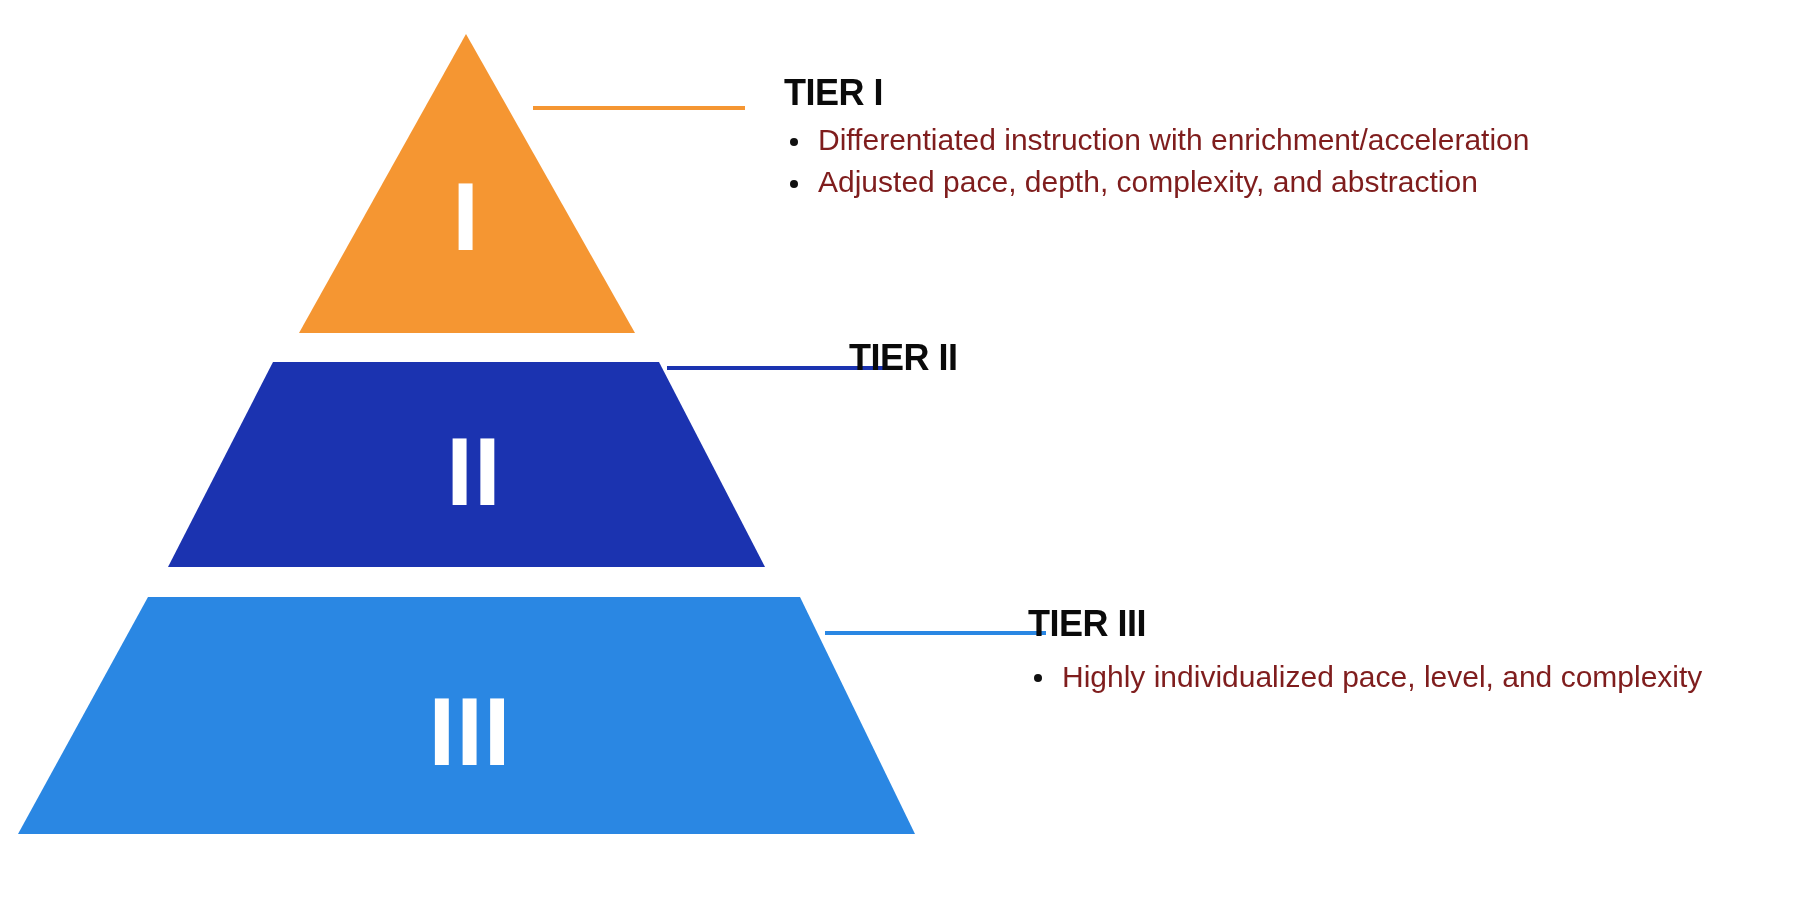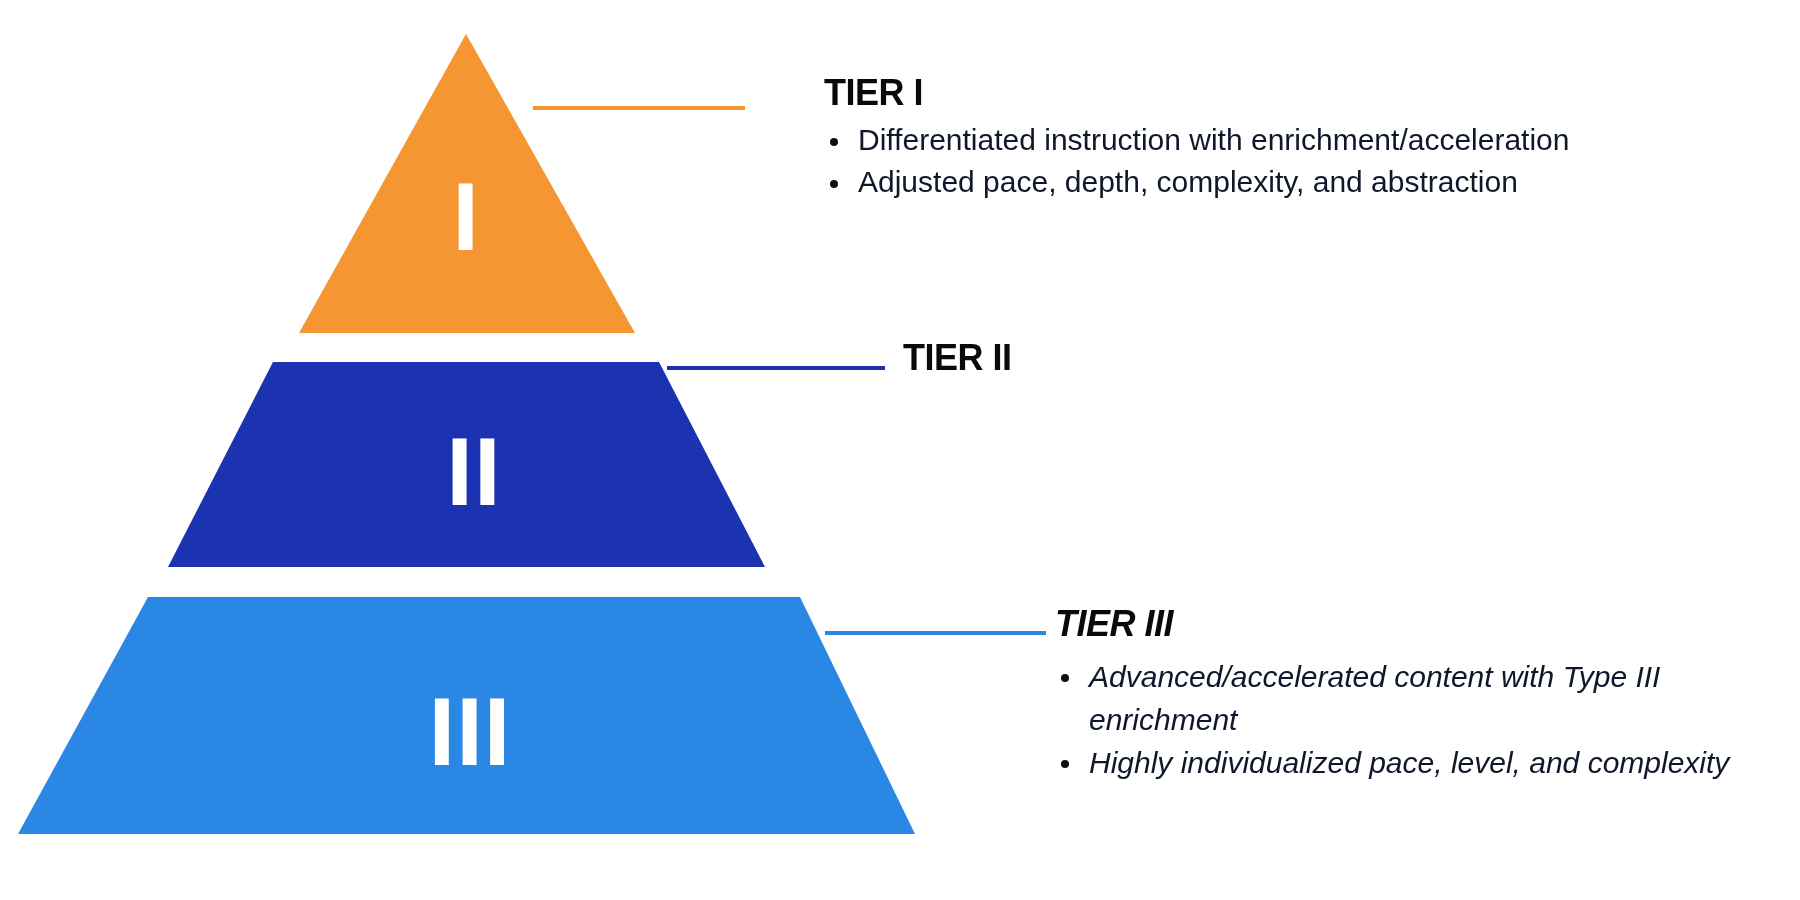--- a/index.html
+++ b/index.html
@@ -63,45 +63,45 @@
   ul.tier-list {
     list-style: none;
     margin: 0;
     padding: 0;
   }
   ul.tier-list li {
     position: relative;
     font-family: "Liberation Sans", sans-serif;
     font-size: 30px;
     line-height: 42px;
-    color: #0f172a;
+    color: #7f1d1d;
     padding-left: 34px;
     margin: 0;
   }
   ul.tier-list li::before {
     content: "";
     position: absolute;
     left: 6px;
     top: 19px;
     width: 8px;
     height: 8px;
     border-radius: 50%;
     background: #101010;
   }
 
   
-  #tier1-block { left: 824px; top: 74px; width: 900px; }
+  #tier1-block { left: 784px; top: 74px; width: 900px; }
   #tier1-block .tier-title { font-size: 36px; }
   #tier1-block ul.tier-list li { font-size: 30px; line-height: 42px; }
 
-  #tier2-block { left: 903px; top: 339px; width: 760px; }
+  #tier2-block { left: 849px; top: 339px; width: 760px; }
   #tier2-block .tier-title { font-size: 36px; }
   #tier2-block ul.tier-list li { font-size: 30px; line-height: 43px; }
 
-  #tier3-block { left: 1055px; top: 605px; width: 720px; font-style: italic; }
+  #tier3-block { left: 1028px; top: 605px; width: 720px; }
   #tier3-block .tier-title { font-size: 36px; }
   #tier3-block ul.tier-list li { font-size: 30px; line-height: 43px; }
   #tier3-block ul.tier-list { margin-top: 12px; }
 </style>
 </head>
 <body>
 
 <div id="canvas" style="background: rgb(255, 255, 255);">
 
   <div id="pyramid">
@@ -131,18 +131,17 @@
     </ul>
   </div>
 
   <div class="tier-block" id="tier2-block">
     <div class="tier-title">TIER II</div>
   </div>
 
   <div class="tier-block" id="tier3-block">
     <div class="tier-title">TIER III</div>
     <ul class="tier-list">
-      <li>Advanced/accelerated content with Type III enrichment</li>
       <li>Highly individualized pace, level, and complexity</li>
     </ul>
   </div>
 
 </div>
 
 </body></html>

